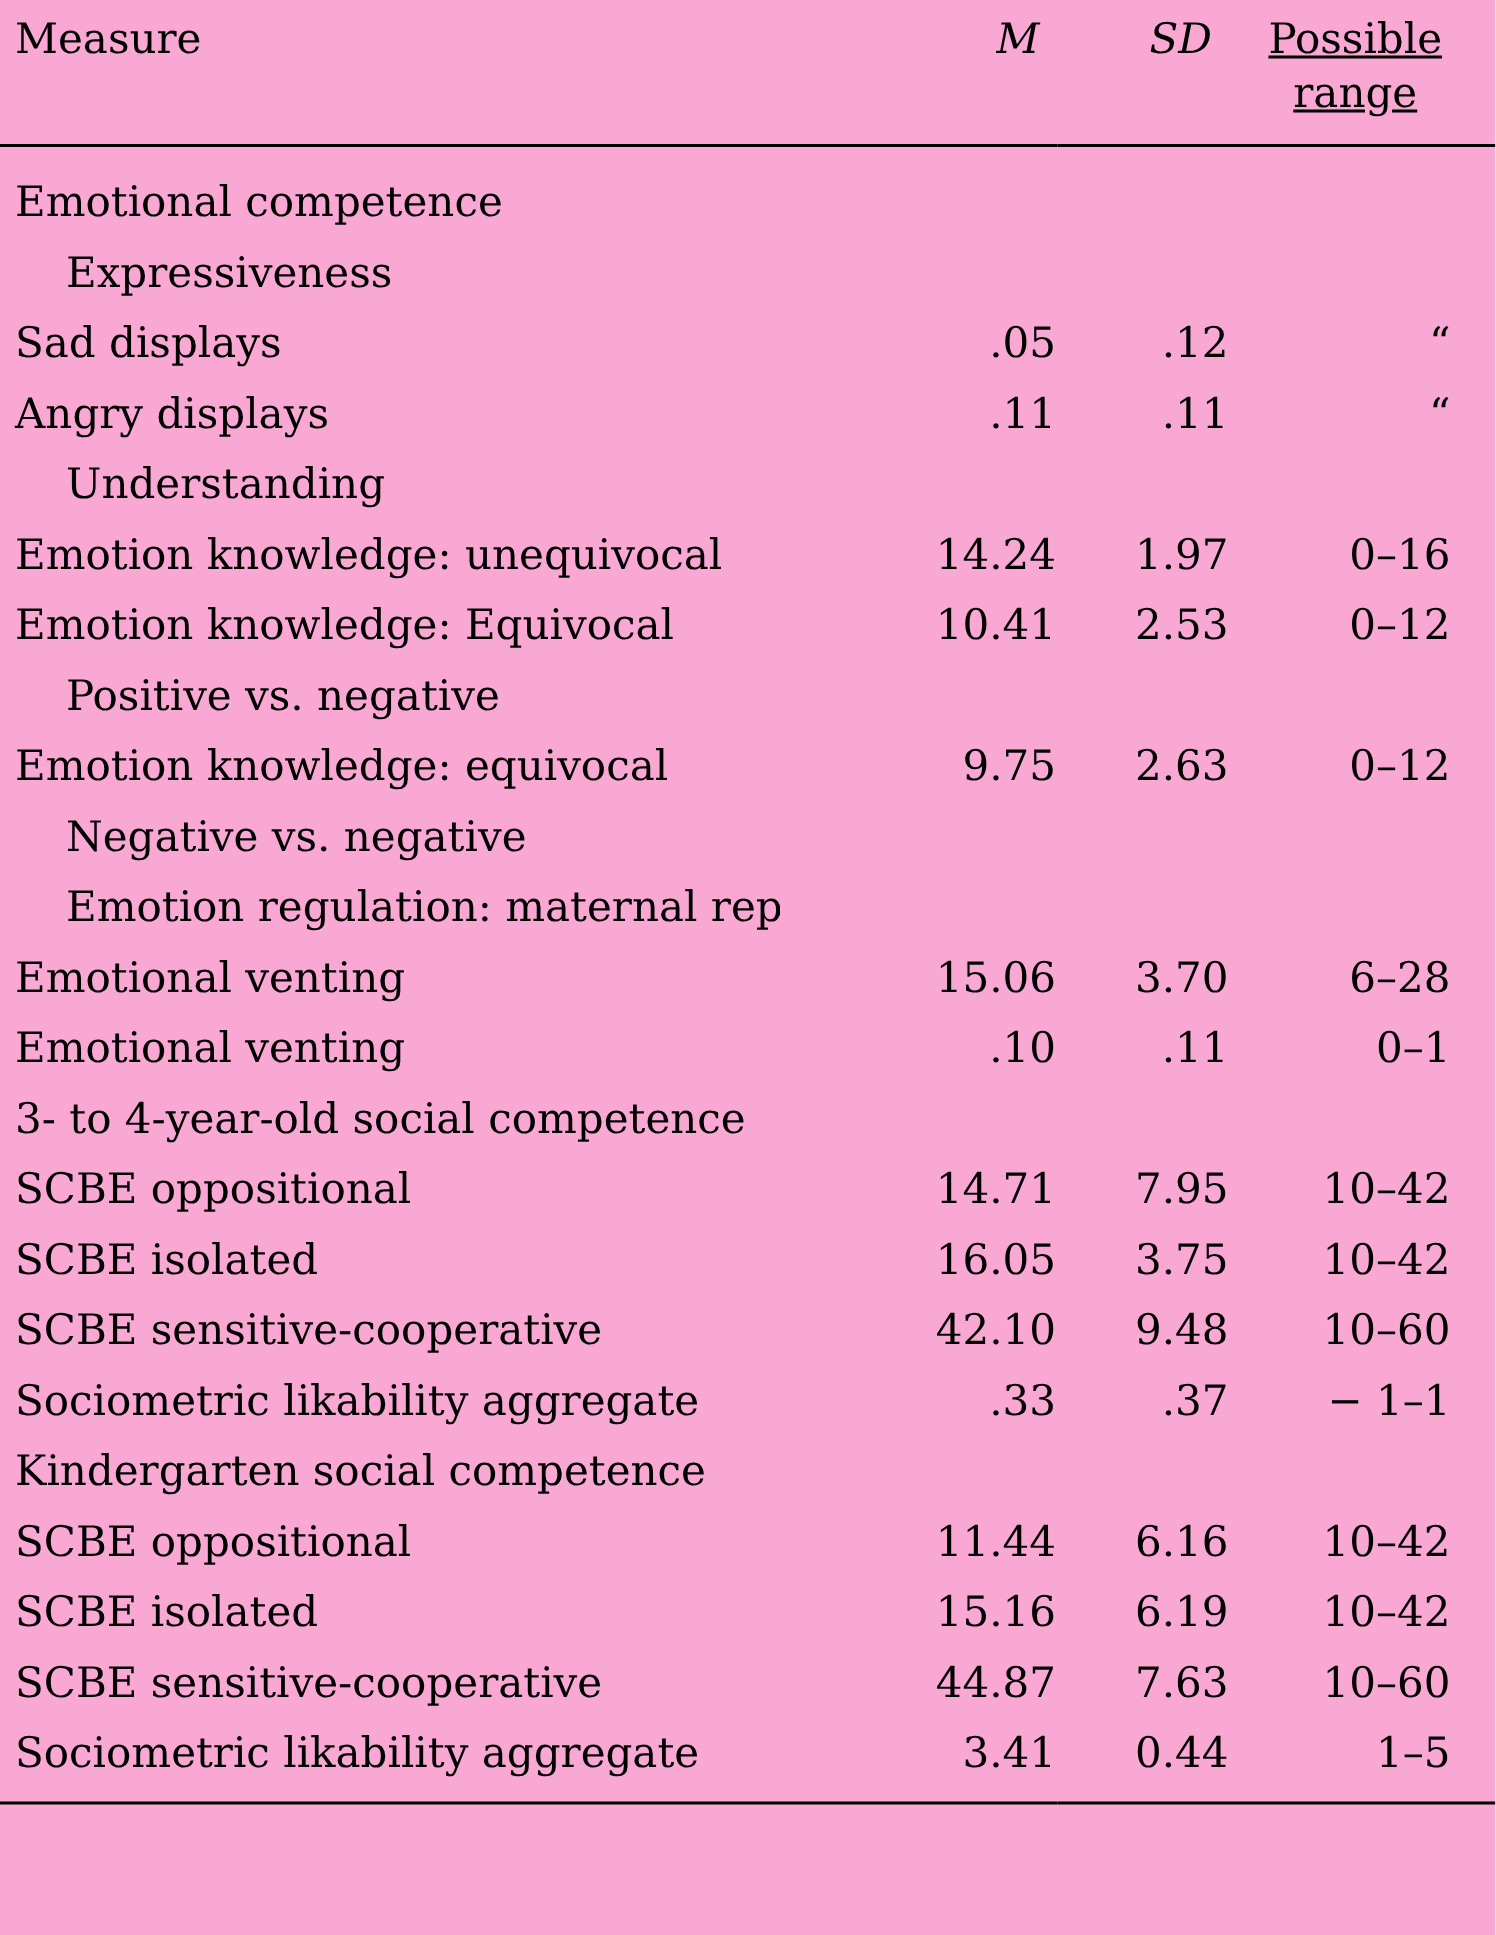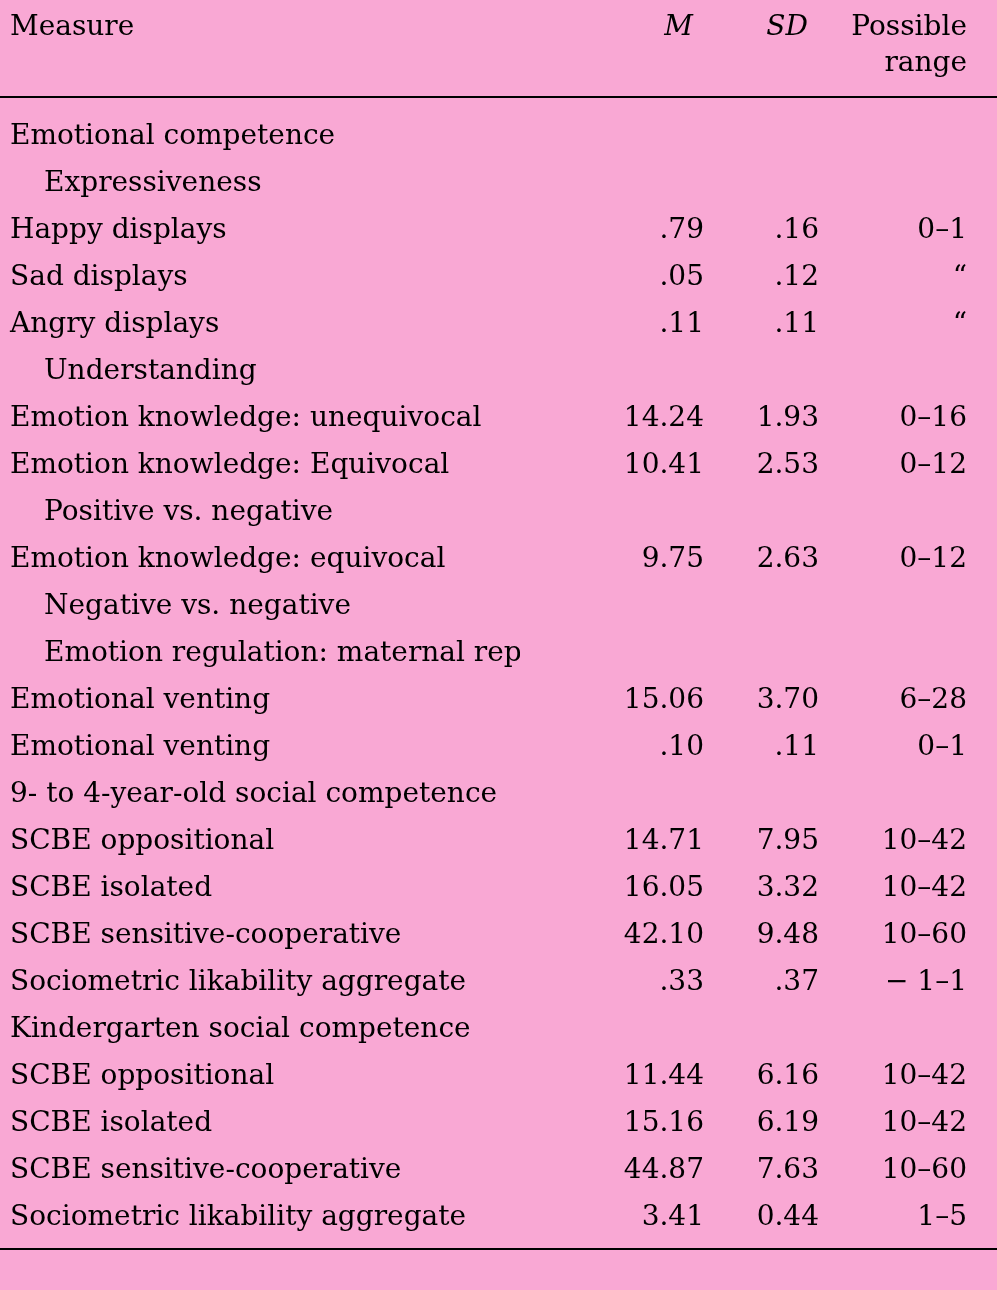--- a/index.html
+++ b/index.html
@@ -33,25 +33,26 @@
     vertical-align: top;
     text-align: left;
     line-height: 36px;
     padding-top: 8px;
     padding-bottom: 16px;
     border-bottom: 2px solid #000;
   }
   thead th.measure-h { padding-left: 10px; }
   thead th.num-h { text-align: right; font-style: italic; padding-right: 12px; }
   thead th.range-h {
-    text-align: right;
+    text-align: center;
     font-style: normal;
     padding-right: 30px;
     padding-left: 20px;
     white-space: normal;
+    text-decoration: underline;
   }
 
   tbody td {
     line-height: 45px;
     vertical-align: baseline;
     white-space: nowrap;
     overflow: hidden;
   }
   tbody tr:first-child td { padding-top: 14px; }
   tbody tr:last-child td { padding-bottom: 10px; }
@@ -87,47 +88,41 @@
         <td class="num"></td>
         <td class="range"></td>
       </tr>
       <tr>
         <td class="measure indent">Expressiveness</td>
         <td class="num"></td>
         <td class="num"></td>
         <td class="range"></td>
       </tr>
       <tr>
-        <td class="measure">Happy displays</td>
-        <td class="num">.79</td>
-        <td class="num">.16</td>
-        <td class="range">0–1</td>
-      </tr>
-      <tr>
         <td class="measure">Sad displays</td>
         <td class="num">.05</td>
         <td class="num">.12</td>
         <td class="range">“</td>
       </tr>
       <tr>
         <td class="measure">Angry displays</td>
         <td class="num">.11</td>
         <td class="num">.11</td>
         <td class="range">“</td>
       </tr>
       <tr>
         <td class="measure indent">Understanding</td>
         <td class="num"></td>
         <td class="num"></td>
         <td class="range"></td>
       </tr>
       <tr>
         <td class="measure">Emotion knowledge: unequivocal</td>
         <td class="num">14.24</td>
-        <td class="num">1.93</td>
+        <td class="num">1.97</td>
         <td class="range">0–16</td>
       </tr>
       <tr>
         <td class="measure">Emotion knowledge: Equivocal</td>
         <td class="num">10.41</td>
         <td class="num">2.53</td>
         <td class="range">0–12</td>
       </tr>
       <tr>
         <td class="measure indent">Positive vs. negative</td>
@@ -159,35 +154,35 @@
         <td class="num">3.70</td>
         <td class="range">6–28</td>
       </tr>
       <tr>
         <td class="measure">Emotional venting</td>
         <td class="num">.10</td>
         <td class="num">.11</td>
         <td class="range">0–1</td>
       </tr>
       <tr>
-        <td class="measure">9- to 4-year-old social competence</td>
+        <td class="measure">3- to 4-year-old social competence</td>
         <td class="num"></td>
         <td class="num"></td>
         <td class="range"></td>
       </tr>
       <tr>
         <td class="measure">SCBE oppositional</td>
         <td class="num">14.71</td>
         <td class="num">7.95</td>
         <td class="range">10–42</td>
       </tr>
       <tr>
         <td class="measure">SCBE isolated</td>
         <td class="num">16.05</td>
-        <td class="num">3.32</td>
+        <td class="num">3.75</td>
         <td class="range">10–42</td>
       </tr>
       <tr>
         <td class="measure">SCBE sensitive-cooperative</td>
         <td class="num">42.10</td>
         <td class="num">9.48</td>
         <td class="range">10–60</td>
       </tr>
       <tr>
         <td class="measure">Sociometric likability aggregate</td>

